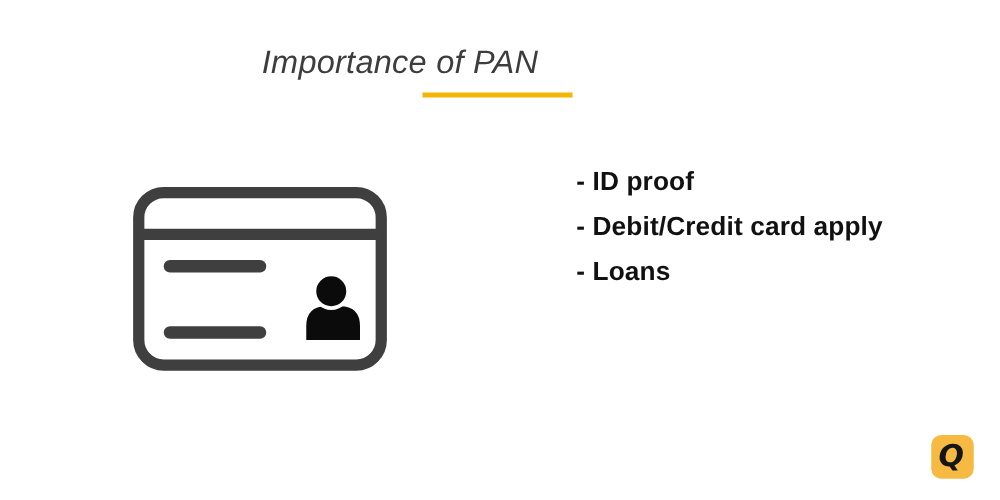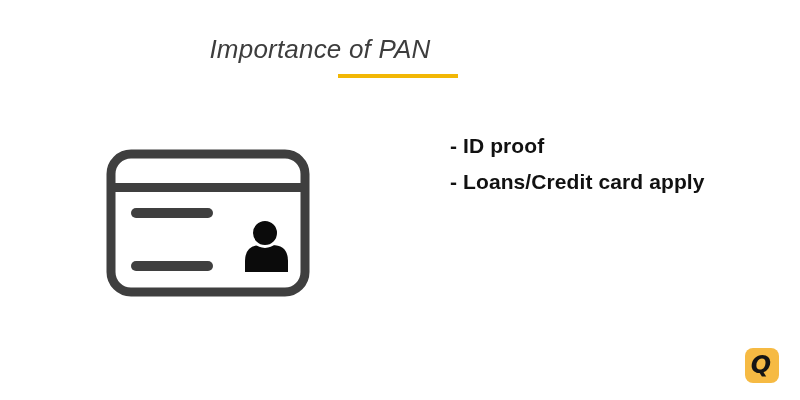--- a/index.html
+++ b/index.html
@@ -41,21 +41,21 @@
     position: absolute;
     left: 106px;
     top: 149px;
     width: 204px;
     height: 148px;
   }
 
   
   .benefits {
     position: absolute;
-    left: 450px;
+    left: 461px;
     top: 128px;
   }
   .benefit-item {
     display: block;
     font-size: 21px;
     line-height: 36px;
     font-weight: 600;
     color: #111111;
     letter-spacing: 0.1px;
     white-space: nowrap;
@@ -103,20 +103,21 @@
 
     <line x1="30" y1="117" x2="102" y2="117" stroke="#3f3f3f" stroke-width="10" stroke-linecap="round"></line>
 
     <path d="M139 123 L139 112 Q139 96 155 96 L166 96 Q182 96 182 112 L182 123 Z" fill="#0b0b0b"></path>
 
     <circle cx="159" cy="84" r="13.5" fill="#0b0b0b" stroke="#ffffff" stroke-width="3"></circle>
   </svg>
 
   <div class="benefits">
     <span class="benefit-item">- ID proof</span>
-    <span class="benefit-item">- Loans/Credit card apply</span>
+    <span class="benefit-item">- Debit/Credit card apply</span>
+    <span class="benefit-item">- Loans</span>
   </div>
 
   <div class="logo-badge">
     <span class="logo-letter">Q</span>
   </div>
 
 </div>
 
 </body></html>

